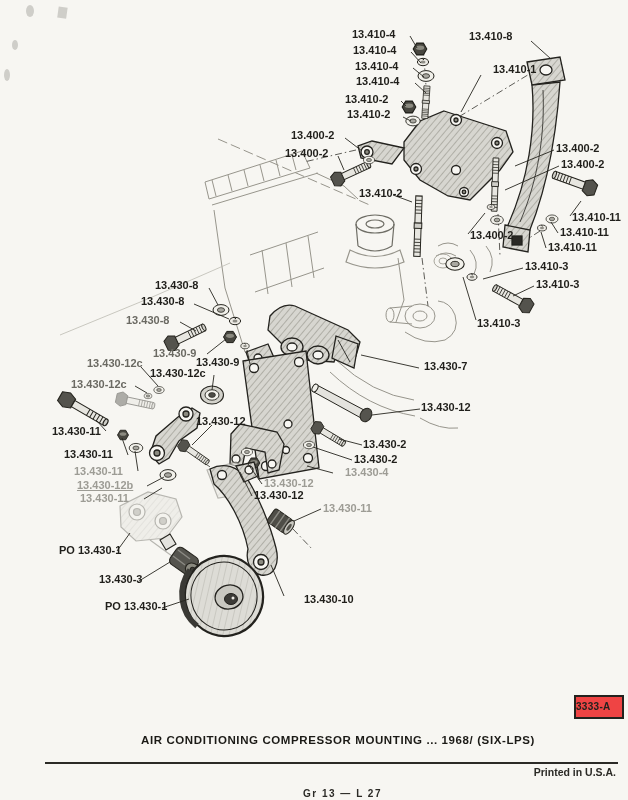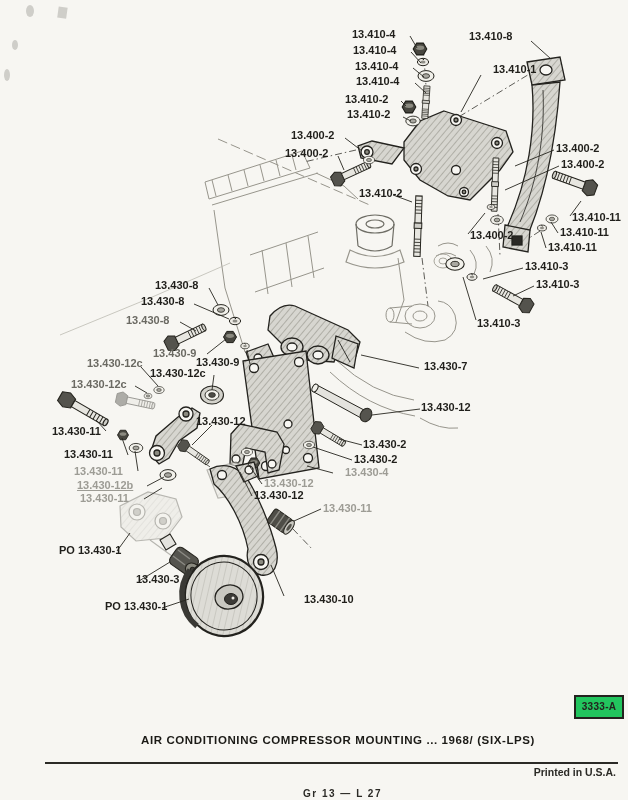--- a/index.html
+++ b/index.html
@@ -13,21 +13,21 @@
   .tone-mid{color:#6b6a63}
   .tone-faded{color:#9d9c95}
   .caption{position:absolute;left:40px;top:733px;width:596px;text-align:center;
            font:bold 11.5px/14px "Liberation Sans",sans-serif;letter-spacing:.6px;color:#1b1a16;}
   .hrule{position:absolute;left:45px;top:762px;width:573px;height:2px;background:#2b2a26;}
   .footer-left{position:absolute;left:303px;top:772px;font:bold 10px/12px "Liberation Sans",sans-serif;
                letter-spacing:1.5px;color:#2b2a26;margin-top:16px;}
   .footer-right{position:absolute;right:12px;top:766px;font:bold 10.5px/12px "Liberation Sans",sans-serif;
                 color:#2b2a26;}
   .figure-box{position:absolute;left:574px;top:695px;width:46px;height:20px;border:2.5px solid #23221e;
-              background:#22c55e;display:flex;align-items:center;justify-content:center;
+              background:#ef4444;display:flex;align-items:center;justify-content:flex-start;
               font:bold 10px/10px "Liberation Sans",sans-serif;color:#23221e;letter-spacing:.3px;}
 </style>
 </head>
 <body>
 
 <div class="page">
 
   <svg width="628" height="800" viewBox="0 0 628 800">
     <defs>
       <pattern id="hatch" patternUnits="userSpaceOnUse" width="5" height="5" patternTransform="rotate(40)">
@@ -335,21 +335,21 @@
       <div class="plabel tone-dark" style="left: 196px; top: 416px;">13.430-12</div>
       <div class="plabel tone-dark" style="left: 424px; top: 361px;">13.430-7</div>
       <div class="plabel tone-dark" style="left: 421px; top: 402px;">13.430-12</div>
       <div class="plabel tone-dark" style="left: 363px; top: 439px;">13.430-2</div>
       <div class="plabel tone-dark" style="left: 354px; top: 454px;">13.430-2</div>
       <div class="plabel tone-faded" style="left: 345px; top: 467px;">13.430-4</div>
       <div class="plabel tone-faded" style="left: 264px; top: 478px;">13.430-12</div>
       <div class="plabel tone-dark" style="left: 254px; top: 490px;">13.430-12</div>
       <div class="plabel tone-faded" style="left: 323px; top: 503px;">13.430-11</div>
       <div class="plabel tone-dark" style="left: 59px; top: 545px;">PO 13.430-1</div>
-      <div class="plabel tone-dark" style="left: 99px; top: 574px; margin-left: 37px;">13.430-3</div>
+      <div class="plabel tone-dark" style="left: 99px; top: 574px;">13.430-3</div>
       <div class="plabel tone-dark" style="left: 105px; top: 601px;">PO 13.430-1</div>
       <div class="plabel tone-dark" style="left: 284px; top: 594px; margin-left: 20px;">13.430-10</div>
     </div>
 
   <div class="figure-box">
     <span>3333-A</span>
   </div>
 
   <div class="caption">AIR CONDITIONING COMPRESSOR MOUNTING ... 1968/  (SIX-LPS)</div>
   <div class="hrule"></div>

